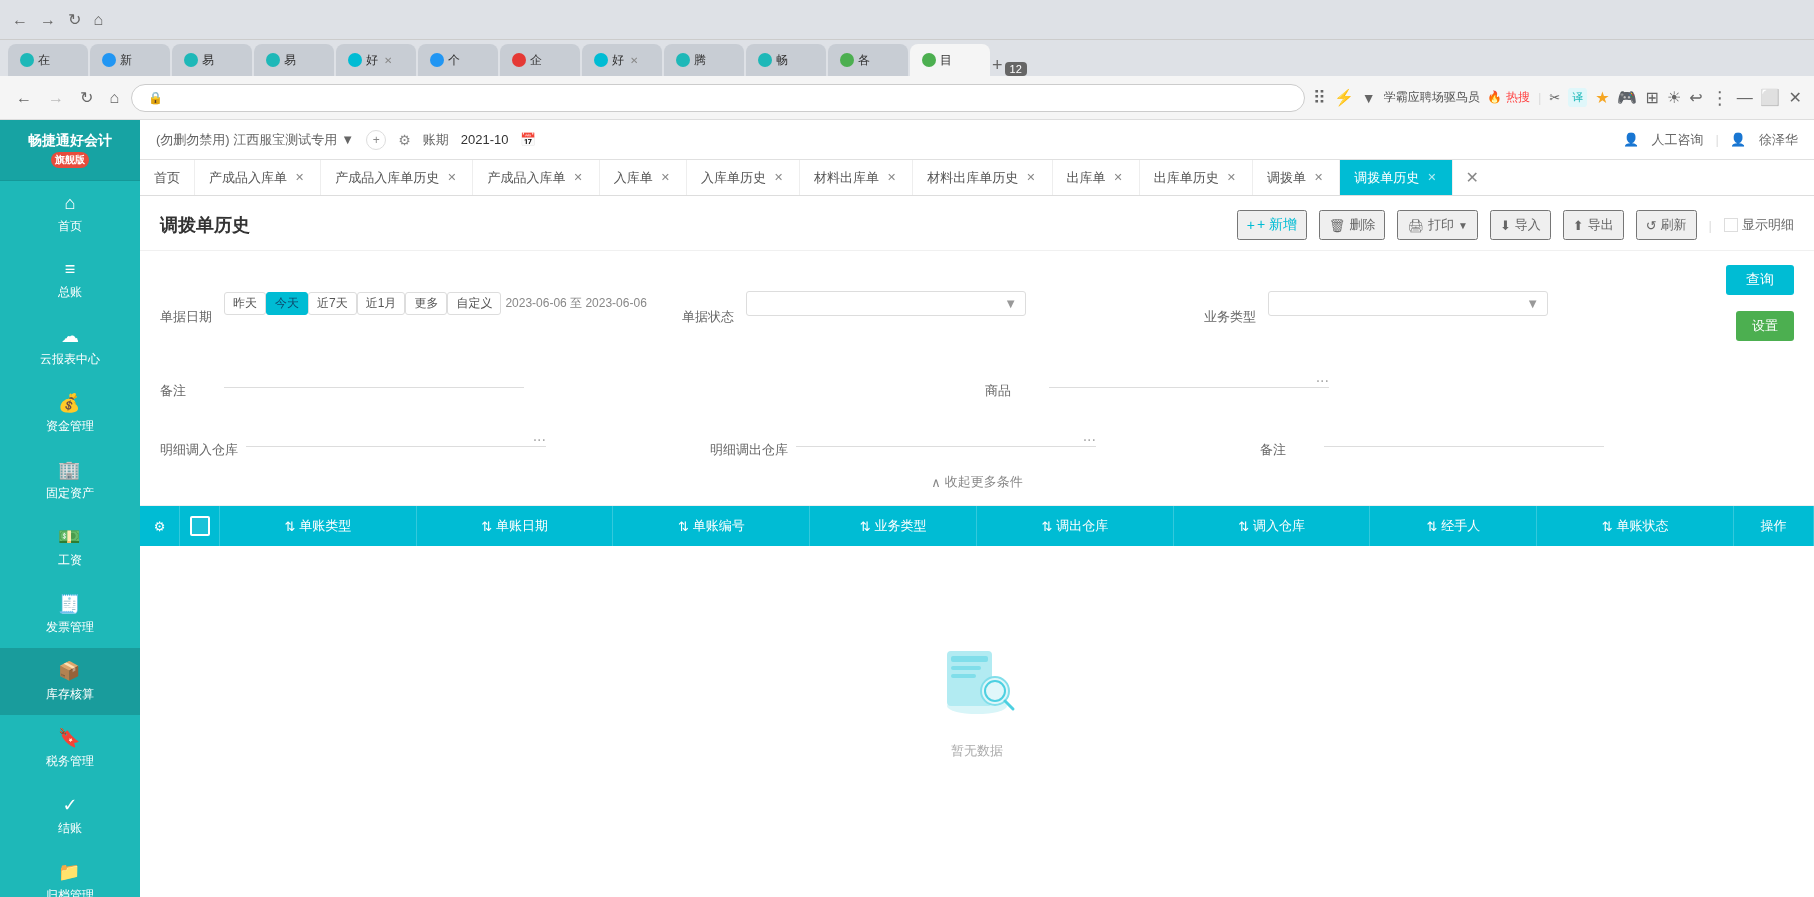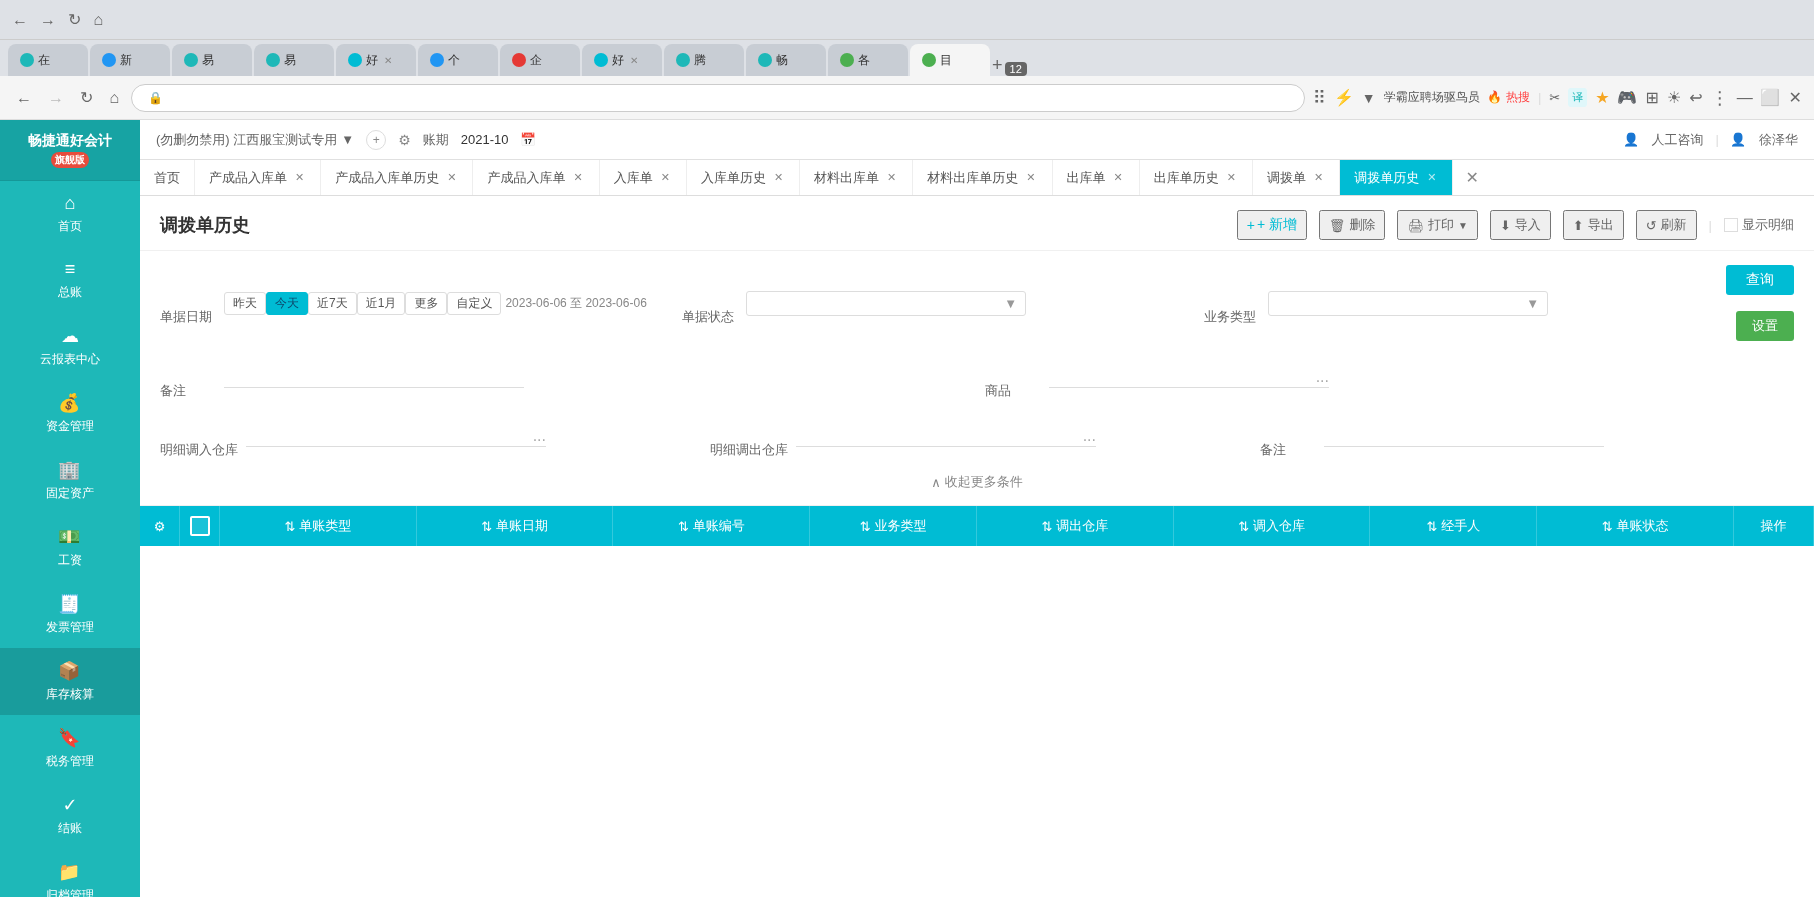--- a/index.html
+++ b/index.html
@@ -473,17 +473,32 @@
           </div>
           <div class="th-cell th-status">
             <span>⇅</span>
             <span>单账状态</span>
           </div>
           <div class="th-cell th-ops">
             <span>操作</span>
           </div>
         </div>
 
+        <div class="empty-state">
+          <div style="position:relative;width:100px;height:100px;margin-bottom:16px;">
+            <svg width="100" height="100" viewBox="0 0 100 100" xmlns="http://www.w3.org/2000/svg">
+              <ellipse cx="50" cy="80" rx="30" ry="8" fill="#b2ebf2" opacity="0.5"></ellipse>
+              <rect x="20" y="25" width="45" height="55" rx="4" fill="#b2ebf2"></rect>
+              <rect x="24" y="30" width="37" height="6" rx="2" fill="#80deea"></rect>
+              <rect x="24" y="40" width="30" height="4" rx="2" fill="#80deea"></rect>
+              <rect x="24" y="48" width="25" height="4" rx="2" fill="#80deea"></rect>
+              <circle cx="68" cy="65" r="14" fill="#e0f7fa" stroke="#80deea" stroke-width="2"></circle>
+              <circle cx="68" cy="65" r="10" fill="none" stroke="#4dd0e1" stroke-width="2"></circle>
+              <line x1="78" y1="75" x2="86" y2="83" stroke="#4dd0e1" stroke-width="3" stroke-linecap="round"></line>
+            </svg>
+          </div>
+          <span>暂无数据</span>
+        </div>
       </div>
 
     </div>
   </div>
 </div>
 
 </body></html>

